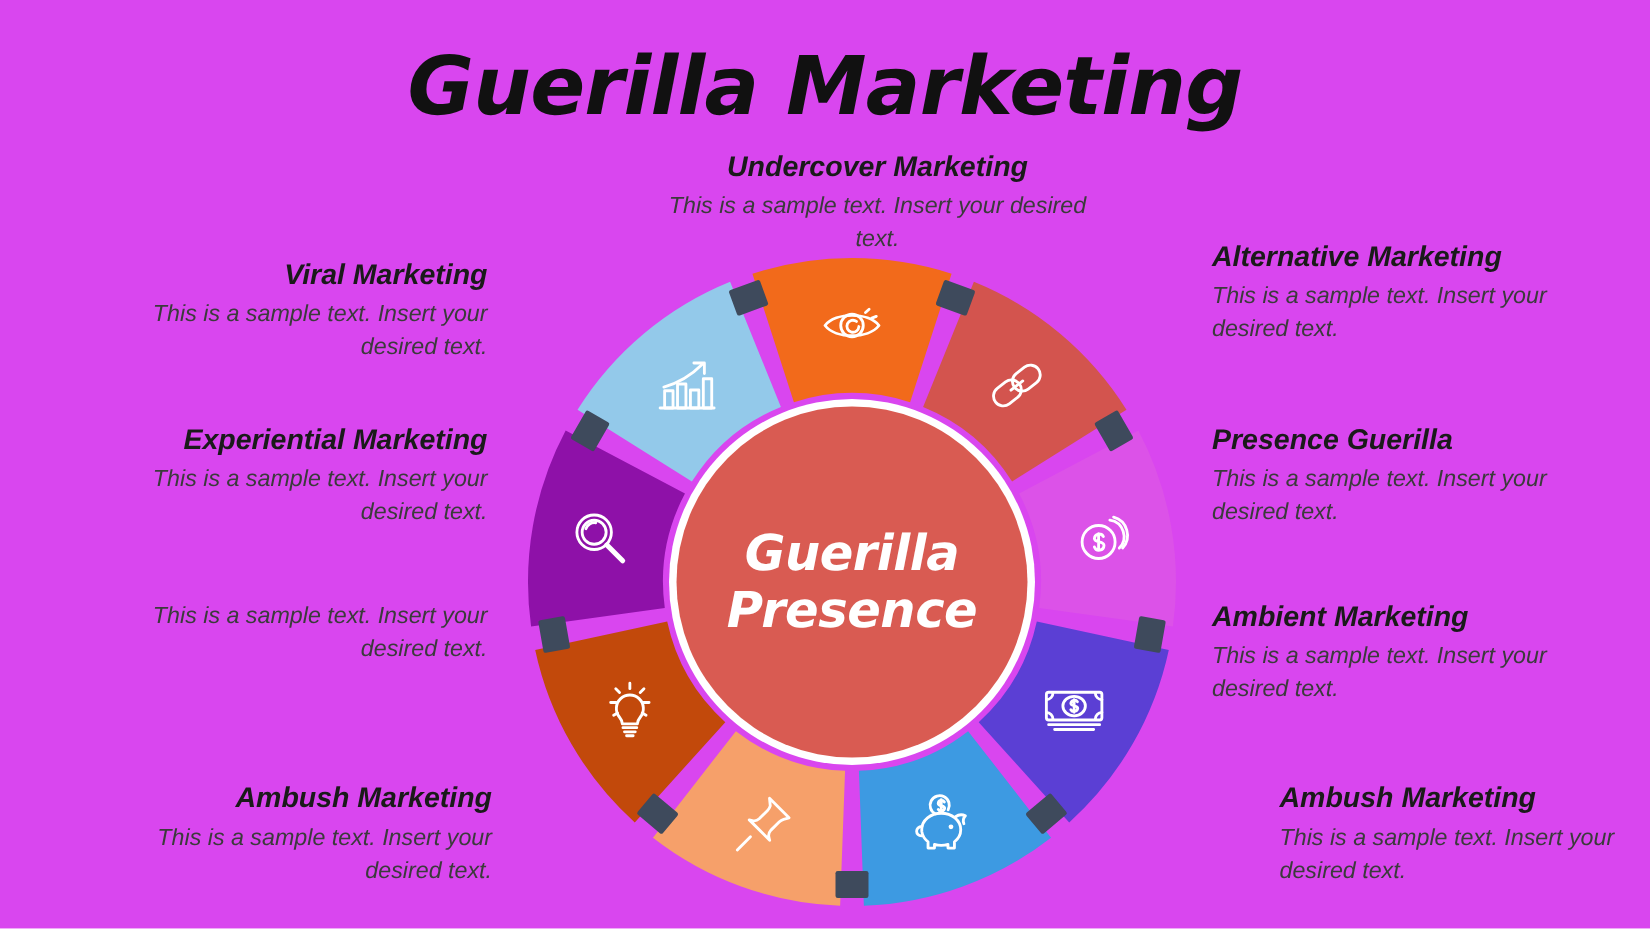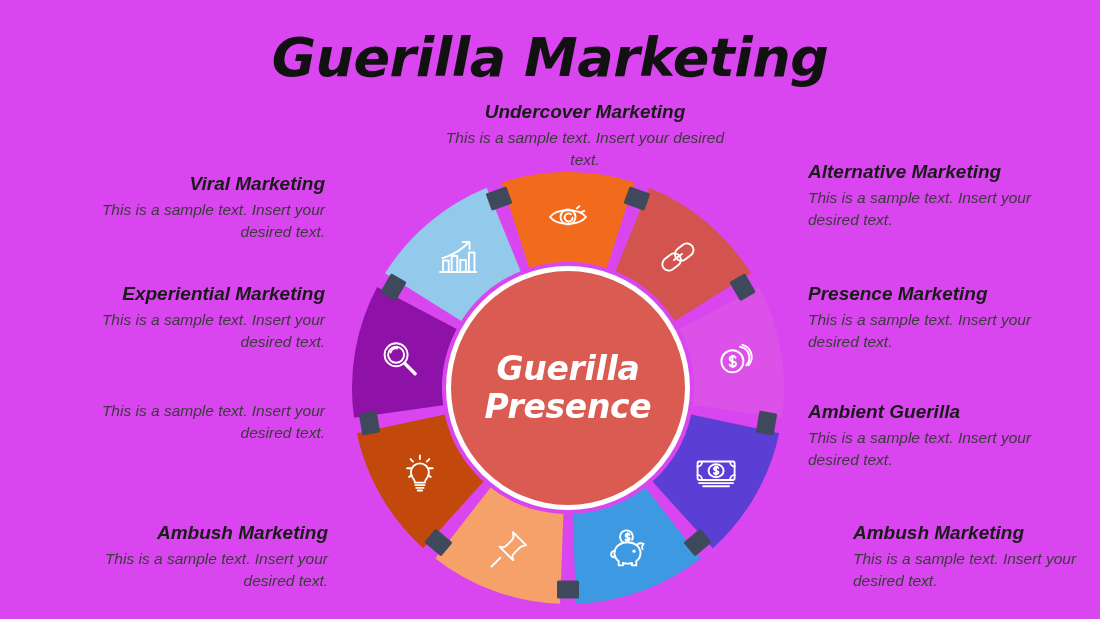--- a/index.html
+++ b/index.html
@@ -249,26 +249,26 @@
     <div class="c-title">Ambush Marketing</div>
     <div class="c-body">This is a sample text. Insert your desired text.</div>
   </div>
 
   <div class="callout right" id="callout-alternative">
     <div class="c-title">Alternative Marketing</div>
     <div class="c-body">This is a sample text. Insert your desired text.</div>
   </div>
 
   <div class="callout right" id="callout-presence">
-    <div class="c-title">Presence Marketing</div>
+    <div class="c-title">Presence Guerilla</div>
     <div class="c-body">This is a sample text. Insert your desired text.</div>
   </div>
 
   <div class="callout right" id="callout-ambient">
-    <div class="c-title">Ambient Guerilla</div>
+    <div class="c-title">Ambient Marketing</div>
     <div class="c-body">This is a sample text. Insert your desired text.</div>
   </div>
 
   <div class="callout right" id="callout-ambush">
     <div class="c-title">Ambush Marketing</div>
     <div class="c-body">This is a sample text. Insert your desired text.</div>
   </div>
 
   <div class="callout top" id="callout-undercover">
     <div class="c-title">Undercover Marketing</div>

